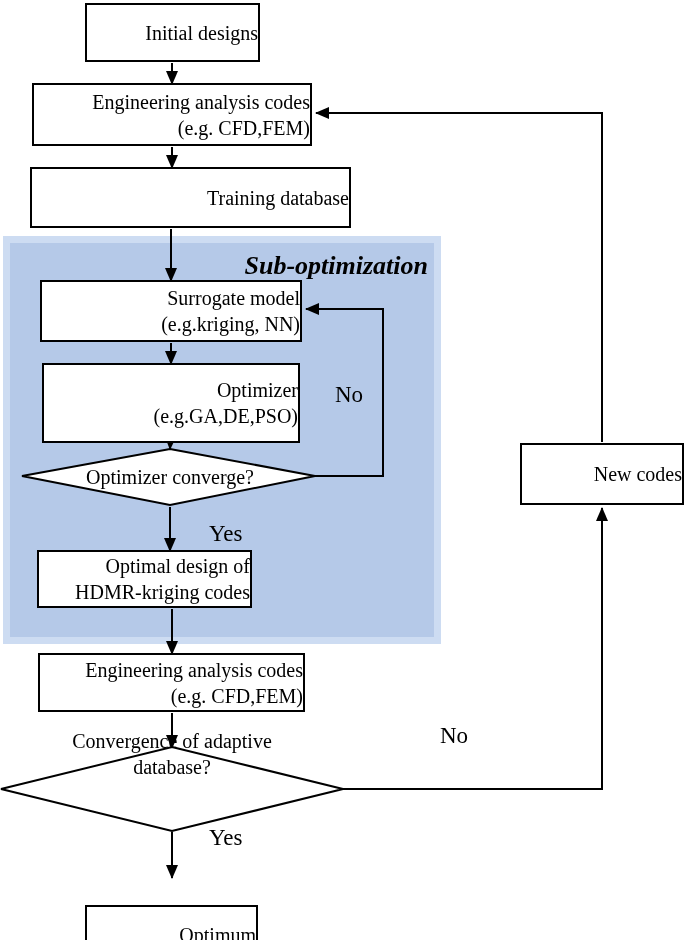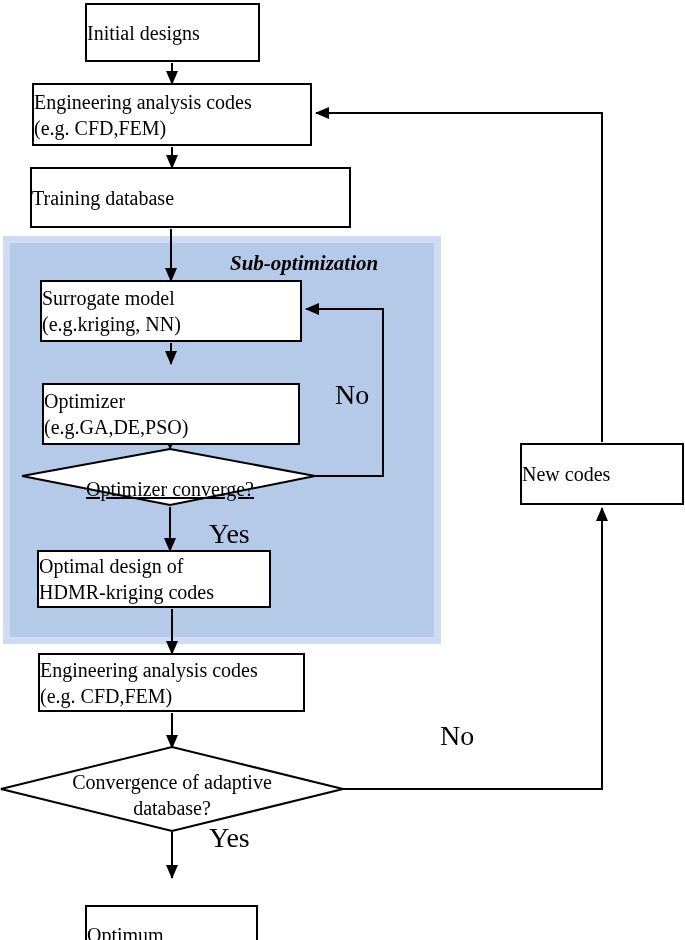--- a/index.html
+++ b/index.html
@@ -32,43 +32,43 @@
     stroke: #000000;
     stroke-width: 2;
   }
   .node {
     position: absolute;
     box-sizing: border-box;
     background: #ffffff;
     border: 2px solid #000000;
     display: flex;
     flex-direction: column;
-    align-items: flex-start;
+    align-items: flex-end;
     justify-content: center;
     text-align: center;
     font-size: 20px;
     line-height: 26px;
   }
   .dtext {
     position: absolute;
     text-align: center;
     font-size: 20px;
     line-height: 26px;
   }
   .edge-label {
     position: absolute;
-    font-size: 28px;
+    font-size: 23px;
     line-height: 24px;
   }
   .region-label {
     position: absolute;
-    font-size: 21px;
+    font-size: 26px;
     font-weight: bold;
     font-style: italic;
-    text-align: left;
+    text-align: right;
   }
 </style>
 </head>
 <body>
 
 <div id="canvas">
 
   <svg id="edges" viewBox="0 0 685 940" xmlns="http://www.w3.org/2000/svg">
     <defs>
       <marker id="arw" markerUnits="userSpaceOnUse" markerWidth="16" markerHeight="14" refX="13" refY="6" orient="auto">
@@ -112,38 +112,38 @@
 
   <div class="node" style="left:30px; top:167px; width:321px; height:61px;">
     <span>Training database</span>
   </div>
 
   <div class="node" style="left:40px; top:280px; width:262px; height:62px;">
     <span>Surrogate model</span>
     <span>(e.g.kriging, NN)</span>
   </div>
 
-  <div class="node" style="left:42px; top:363px; width:258px; height:62px;margin-top:20px;">
+  <div class="node" style="left:42px; top:363px; width:258px; height:80px;">
     <span>Optimizer</span>
     <span>(e.g.GA,DE,PSO)</span>
   </div>
 
-  <div class="dtext" style="left:30px; top:476px; width:280px;text-decoration:underline;">Optimizer converge?</div>
+  <div class="dtext" style="left:30px; top:464px; width:280px;">Optimizer converge?</div>
 
-  <div class="node" style="left:37px; top:550px; width:234px; height:58px;">
+  <div class="node" style="left:37px; top:550px; width:215px; height:58px;">
     <span>Optimal design of</span>
     <span>HDMR-kriging codes</span>
   </div>
 
   <div class="node" style="left:38px; top:653px; width:267px; height:59px;">
     <span>Engineering analysis codes</span>
     <span>(e.g. CFD,FEM)</span>
   </div>
 
-  <div class="dtext" style="left:22px; top:769px; width:300px;">
+  <div class="dtext" style="left:22px; top:728px; width:300px;">
     <div>Convergence of adaptive</div>
     <div>database?</div>
   </div>
 
   <div class="node" style="left:85px; top:877px; width:173px; height:60px;margin-top:28px;">
     <span>Optimum</span>
   </div>
 
   <div class="node" style="left:520px; top:443px; width:164px; height:62px;">
     <span>New codes</span>

